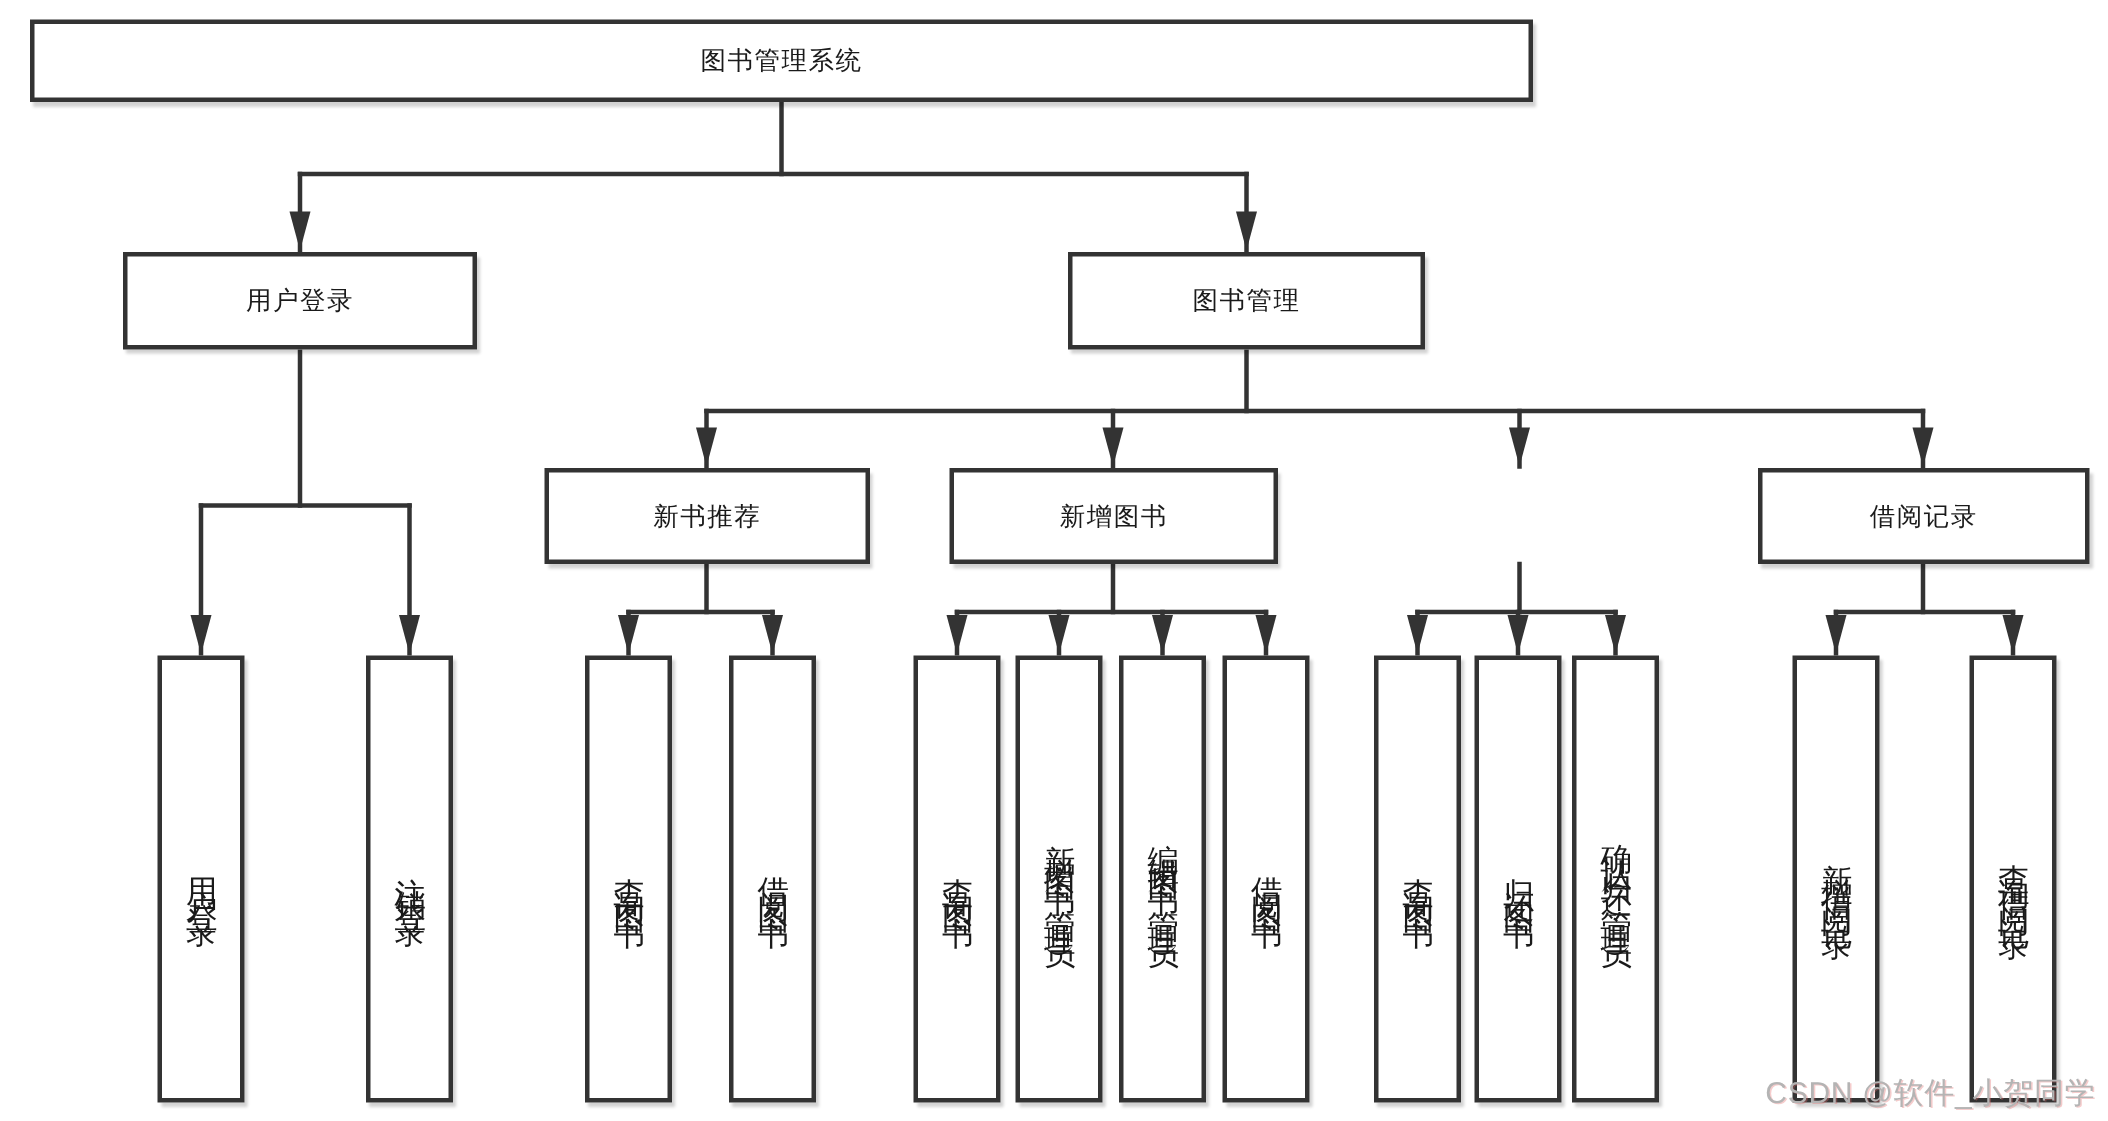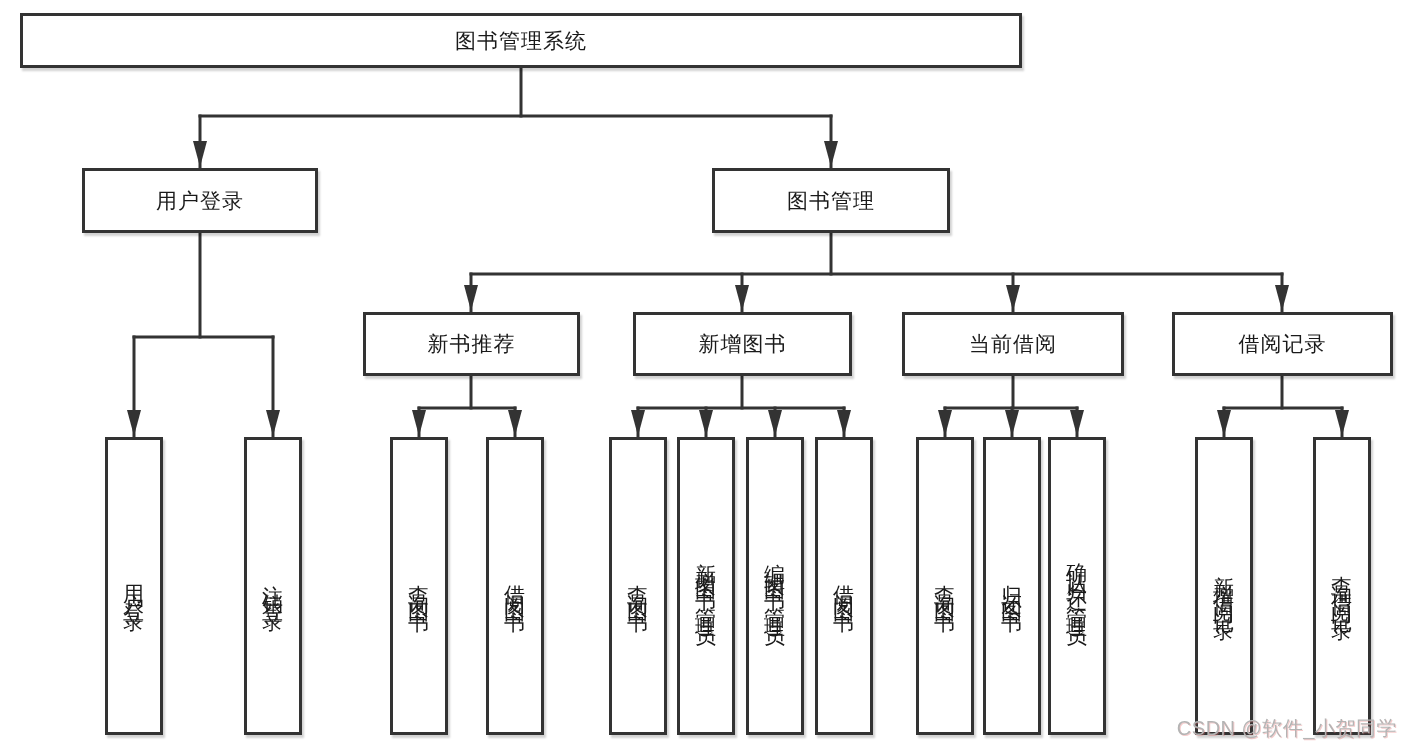--- a/index.html
+++ b/index.html
@@ -23,21 +23,21 @@
     position:absolute;
     box-sizing:border-box;
     border:3px solid var(--line-color);
     background:var(--bg-color);
     display:flex;
     align-items:center;
     justify-content:center;
     box-shadow:2px 3px 2px rgba(0,0,0,0.18);
   }
   .h-label{
-    font-size:21px;
+    font-size:17px;
     letter-spacing:1px;
     color:var(--text-color);
     white-space:nowrap;
   }
   .v-label{
     writing-mode:vertical-rl;
     text-orientation:mixed;
     font-size:21px;
     letter-spacing:9px;
     color:var(--text-color);
@@ -121,23 +121,20 @@
   <div class="box" style="left:363px;top:312px;width:217px;height:64px">
     <span class="h-label">新书推荐</span>
   </div>
 
   <div class="box" style="left:712px;top:168px;width:238px;height:65px">
     <span class="h-label">图书管理</span>
   </div>
   <div class="box" style="left:633px;top:312px;width:219px;height:64px">
     <span class="h-label">新增图书</span>
   </div>
-  <div class="box" style="left:902px;top:312px;width:222px;height:64px">
-    <span class="h-label">当前借阅</span>
-  </div>
   <div class="box" style="left:1172px;top:312px;width:221px;height:64px">
     <span class="h-label">借阅记录</span>
   </div>
 
   <div class="box" style="left:105px;top:437px;width:58px;height:298px">
     <span class="v-label">用户登录</span>
   </div>
   <div class="box" style="left:244px;top:437px;width:58px;height:298px">
     <span class="v-label">注销登录</span>
   </div>

